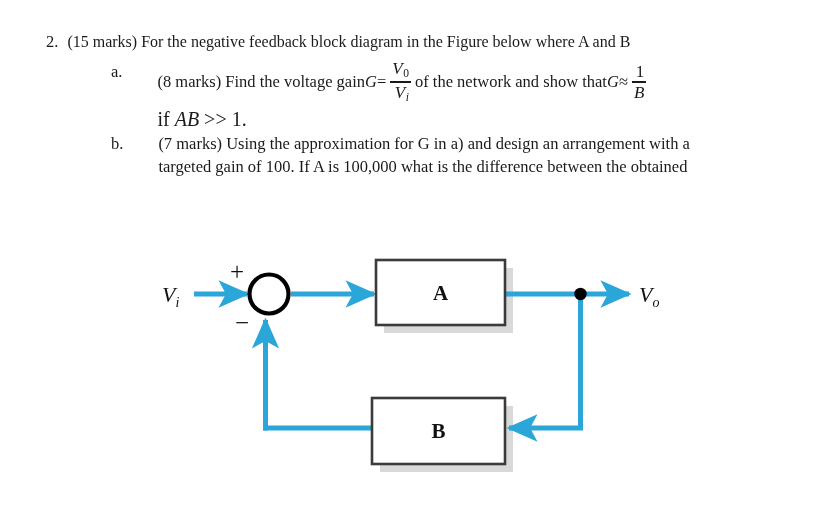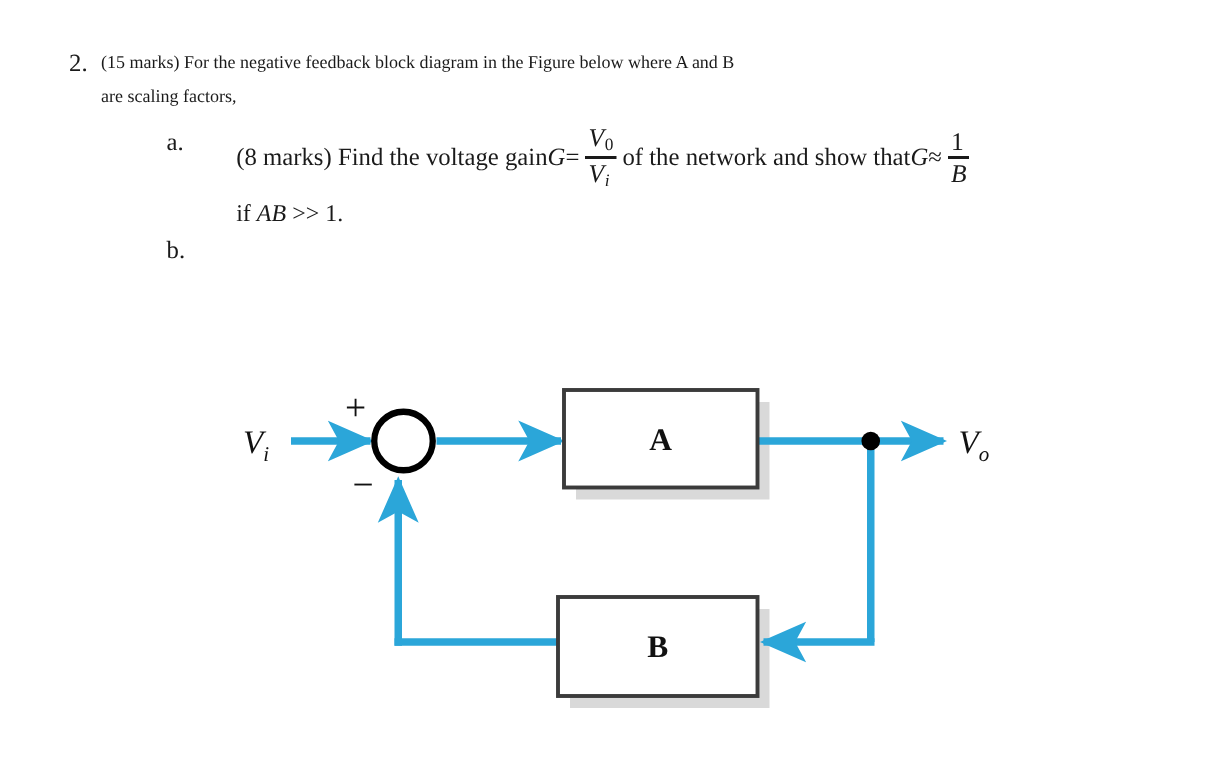--- a/index.html
+++ b/index.html
@@ -29,21 +29,21 @@
     align-items: flex-start;
   }
   .q-marker {
     flex: 0 0 auto;
     font-size: 16.5px;
     line-height: 23px;
     padding-right: 9px;
   }
   .q-body {
     flex: 1 1 auto;
-    font-size: 12px;
+    font-size: 16px;
     line-height: 23px;
     text-align: left;
   }
   .q-line {
     display: block;
   }
 
   
   .sub-list {
     margin-top: 7px;
@@ -85,21 +85,21 @@
     margin-left: 0.5px;
   }
   .mn-sub {
     font-size: 0.68em;
     vertical-align: -0.28em;
     margin-left: 0.5px;
   }
   .frac {
     display: inline-block;
     vertical-align: -0.62em;
-    text-align: left;
+    text-align: right;
     margin: 0 3px;
     line-height: 1.02;
   }
   .frac .num {
     display: block;
     padding: 0 3px 1px 3px;
     font-size: 17px;
   }
   .frac .bar {
     display: block;
@@ -108,21 +108,21 @@
     margin: 0 1px;
   }
   .frac .den {
     display: block;
     padding: 1px 3px 0 3px;
     font-size: 17px;
   }
   .if-line {
     display: block;
     margin-top: 4px;
-    font-size: 16px;
+    font-size: 20px;
     line-height: 23px;
   }
   .sub-list .item-b {
     margin-top: 1px;
   }
 
   
   .diagram {
     position: absolute;
     left: 0;
@@ -157,37 +157,38 @@
 </style>
 </head>
 <body>
 
 <div class="question">
 
   <div class="q-row">
     <div class="q-marker">2.</div>
     <div class="q-body">
       <span class="q-line">(15 marks) For the negative feedback block diagram in the Figure below where A and B</span>
-      <span class="q-line">are scaling factors,</span>
     </div>
   </div>
 
   <div class="sub-list">
 
     <div class="sub-row item-a">
       <div class="sub-marker">a.</div>
       <div class="sub-body">
         <span class="item-a-inline"><span>(8 marks) Find the voltage gain</span><span class="mi">G</span><span>=</span><span class="frac"><span class="num"><span class="mi">V</span><span class="mn-sub">0</span></span><span class="bar"></span><span class="den"><span class="mi">V</span><span class="mi-sub">i</span></span></span><span>of the network and show that</span><span class="mi">G</span><span>≈</span><span class="frac"><span class="num">1</span><span class="bar"></span><span class="den mi">B</span></span></span>
         <span class="if-line"><span>if</span> <span class="mi">AB</span> <span>&gt;&gt; 1.</span></span>
       </div>
     </div>
 
     <div class="sub-row item-b">
       <div class="sub-marker">b.</div>
       <div class="sub-body">
+        <span class="q-line">(7 marks) Using the approximation for G in a) and design an arrangement with a</span>
+        <span class="q-line">targeted gain of 100. If A is 100,000 what is the difference between the obtained</span>
       </div>
     </div>
 
   </div>
 </div>
 
 <div class="diagram">
   <svg width="815" height="276" viewBox="0 0 815 276" xmlns="http://www.w3.org/2000/svg">
     <defs>
       <marker id="arrowBlue" viewBox="0 0 10 10" refX="9.2" refY="5" markerWidth="6.2" markerHeight="6.2" orient="auto-start-reverse">

